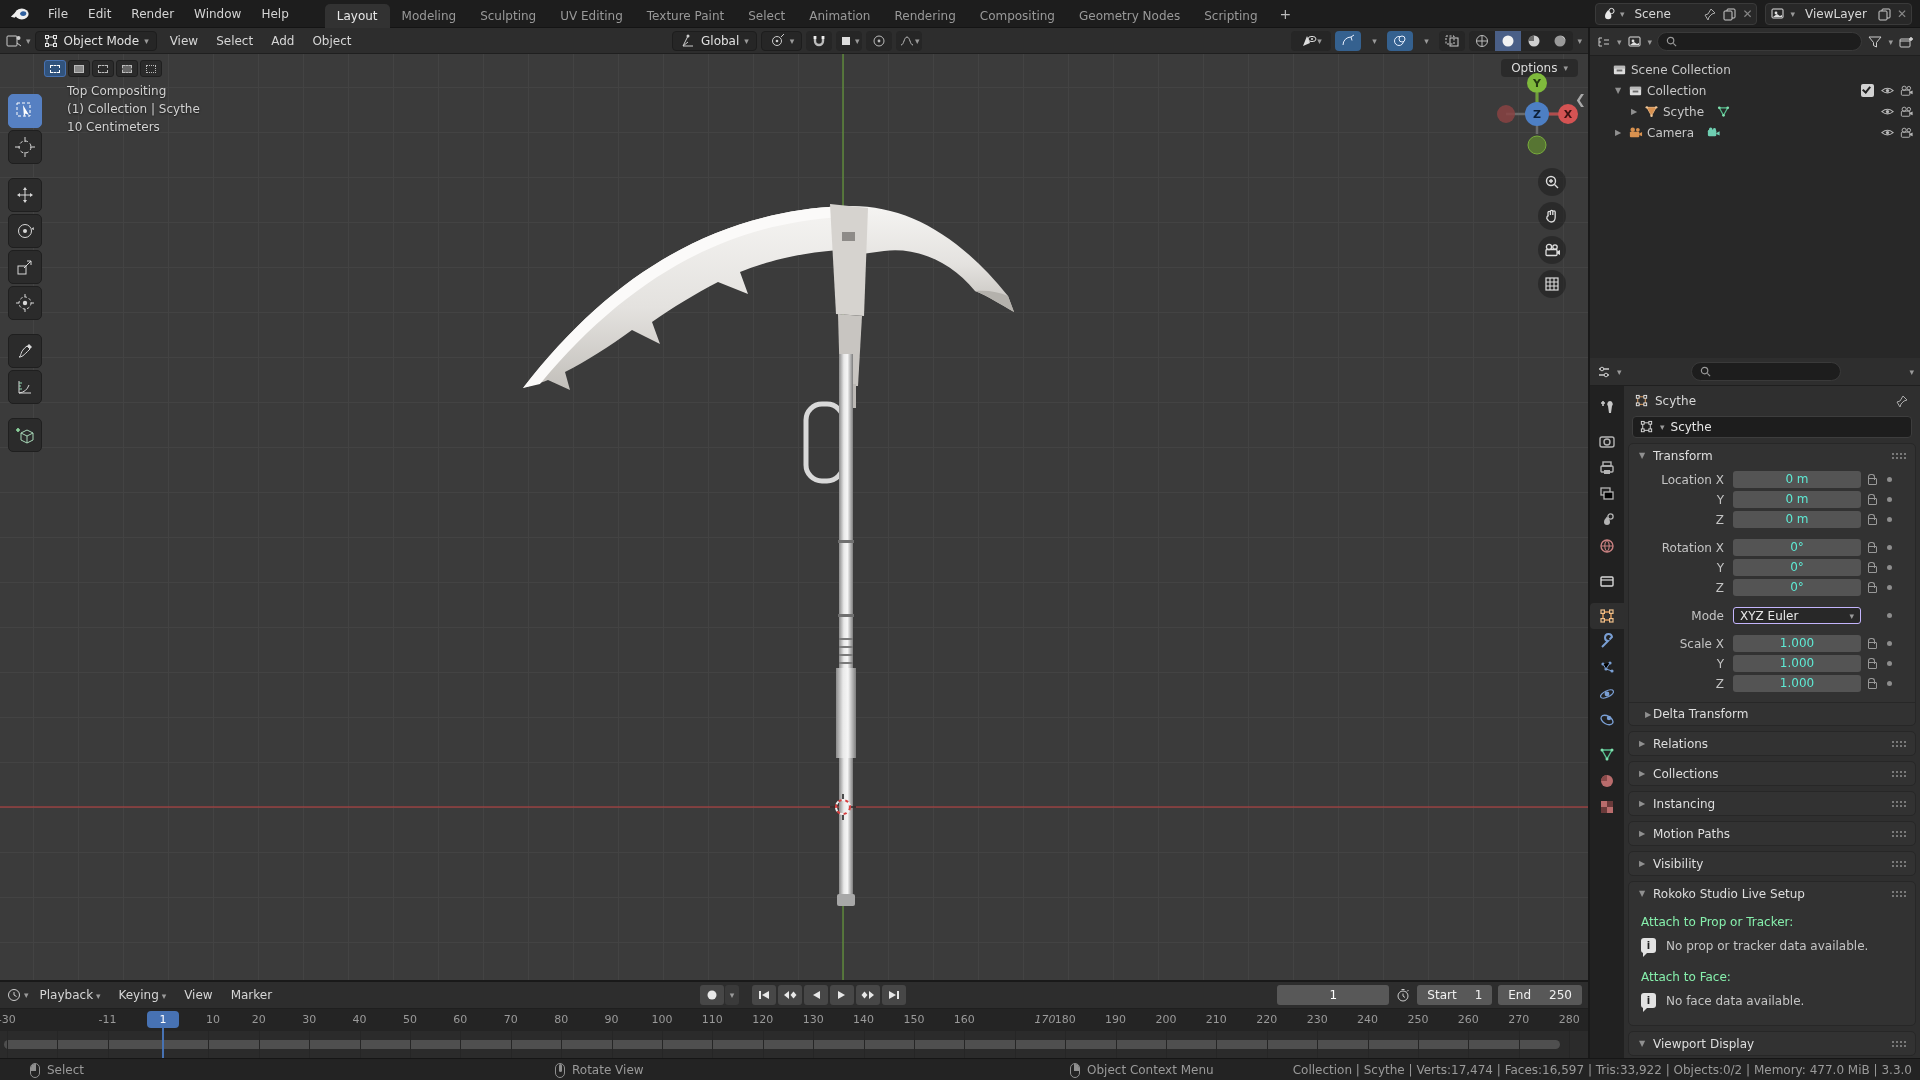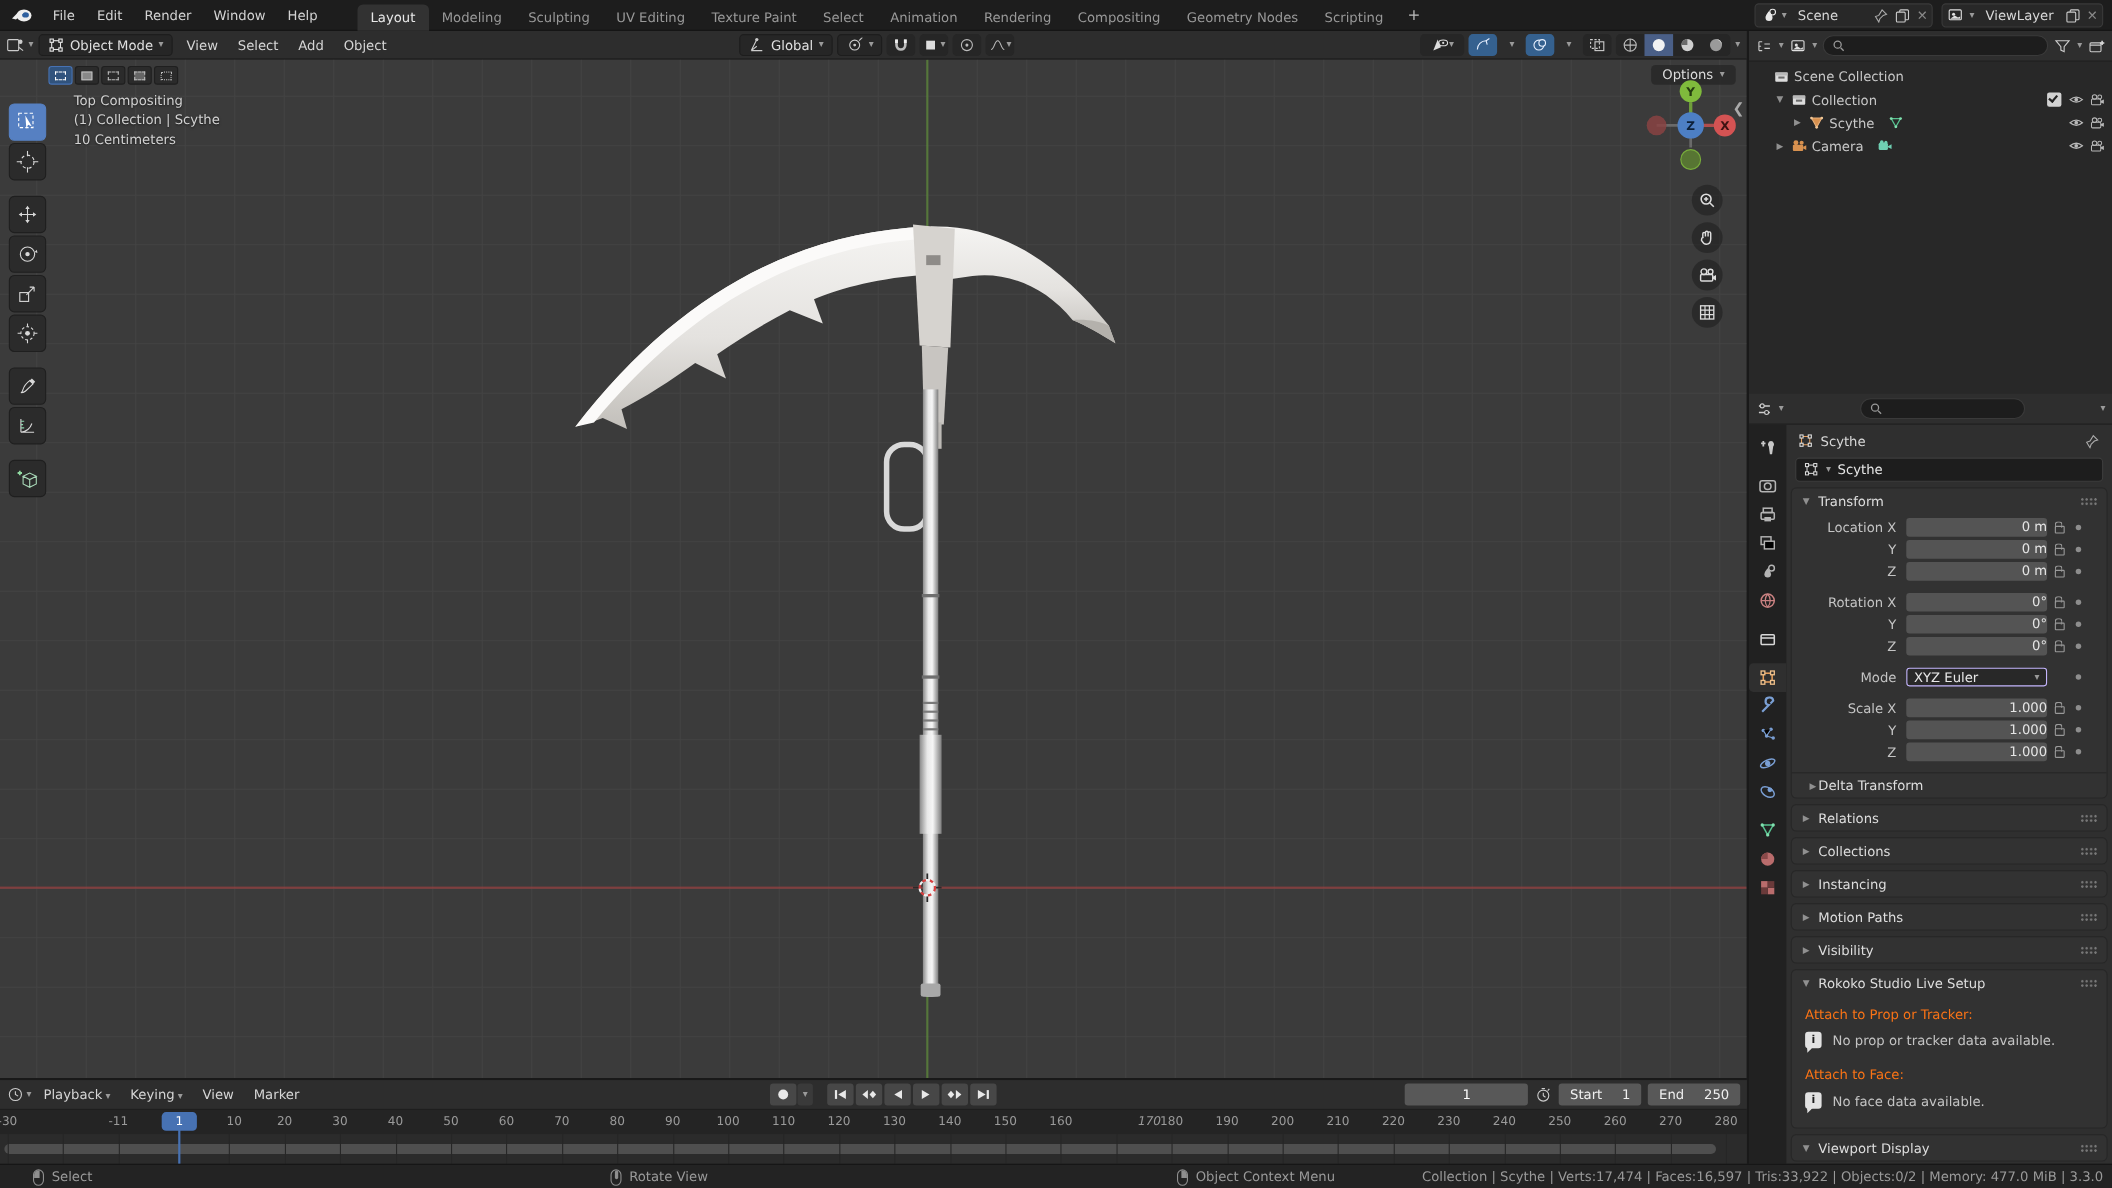--- a/index.html
+++ b/index.html
@@ -86,32 +86,32 @@
   .crumb-row { display:flex; align-items:center; gap:6px; padding:8px 10px 4px 10px; color:#d8d8d8; }
   .name-field { margin:4px 8px; height:22px; background:#1d1d1d; border:1px solid #3d3d3d; border-radius:4px;
     display:flex; align-items:center; gap:6px; padding:0 6px; color:#e6e6e6; }
   .panel { margin:5px 4px 0 4px; background:#323232; border:1px solid #272727; border-radius:5px; }
   .panel-hd { height:23px; display:flex; align-items:center; gap:6px; padding:0 8px; color:#dedede; }
   .panel-hd .disc { width:10px; }
   .grip { margin-left:auto; width:16px; height:8px; opacity:.45;
     background-image:radial-gradient(#cfcfcf 1px, transparent 1.2px); background-size:4px 4px; }
   .tr-row { display:flex; align-items:center; height:19px; margin:1px 8px; }
   .tr-row .lbl { width:96px; text-align:right; padding-right:9px; color:#c4c4c4; white-space:nowrap; }
-  .val-field { width:128px; height:17px; background:#545454; border-radius:3px; color:#e5e5e5;
-    text-align:right; line-height:17px; }
+  .val-field { width:128px; height:17px; background:#545454; border-radius:3px; color:#5eead4;
+    text-align:center; line-height:17px; }
   .drop-field { width:128px; height:17px; background:#282828; border:1px solid #c4b5fd; border-radius:3px;
     color:#e8e8e8; display:flex; align-items:center; padding:0 6px; }
   .drop-field .chev { margin-left:auto; }
   .lockwrap { width:22px; display:flex; justify-content:center; }
   .lock { width:9px; height:7px; border:1px solid #999; border-radius:1px; position:relative; margin-top:4px; }
   .lock::before { content:""; position:absolute; left:-1px; top:-5px; width:5px; height:5px;
     border:1px solid #999; border-bottom:none; border-radius:3px 3px 0 0; }
   .dec-dot { width:5px; height:5px; border-radius:50%; background:#8d8d8d; margin-left:4px; }
   .gap8 { height:7px; }
-  .rk-label { padding:10px 12px 2px 12px; color:#f97316; }
+  .rk-label { padding:10px 12px 2px 12px; color:#86efac; }
   .rk-info { display:flex; align-items:center; gap:10px; padding:7px 12px; color:#c4c4c4; }
   .info-ic { width:15px; height:15px; background:#e2e2e2; border-radius:3px; color:#1d1d1d;
     font-weight:bold; font-size:10px; text-align:center; line-height:15px; position:relative; }
   .info-ic::after { content:""; position:absolute; left:2px; bottom:-4px; border:3px solid transparent;
     border-top-color:#e2e2e2; border-left-color:#e2e2e2; }
 
   
   .timeline { position:absolute; left:0; top:980px; width:1588px; height:78px; background:#2b2b2b;
     border-top:2px solid #191919; }
   .tl-header { height:27px; background:#2d2d2d; border-bottom:1px solid #1f1f1f; display:flex;

